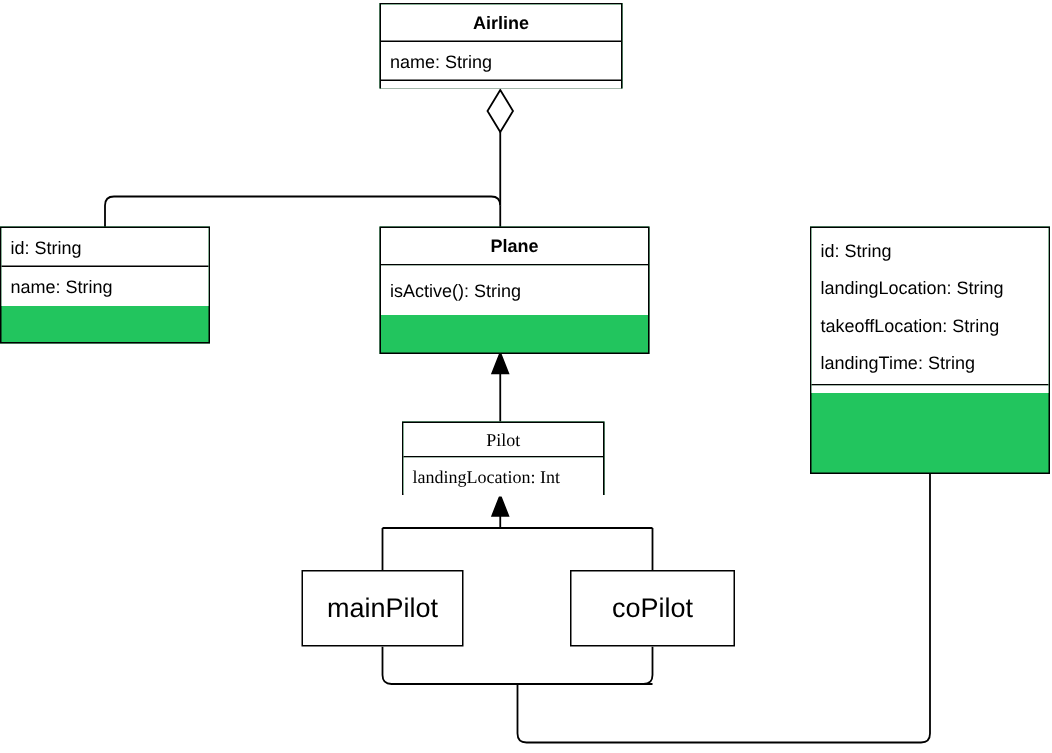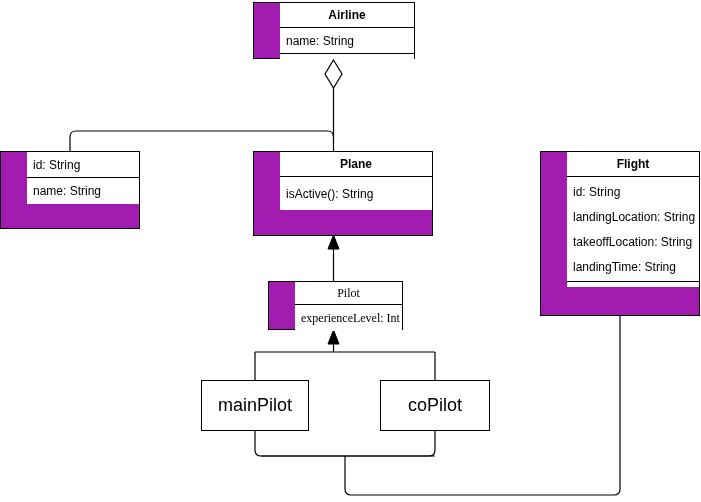--- a/index.html
+++ b/index.html
@@ -19,23 +19,22 @@
     position: absolute;
     left: 0;
     top: 0;
     width: 701px;
     height: 502px;
   }
   .uml-class {
     position: absolute;
     box-sizing: border-box;
     border: 1px solid #000000;
-    background: #a21caf;
+    background: #22c55e;
     z-index: 5;
-    padding-left: 26px;
   }
   .compartment {
     box-sizing: border-box;
     border-bottom: 1px solid #000000;
     display: flex;
     align-items: center;
     background: #ffffff;
   }
   .compartment:last-child {
     border-bottom: none;
@@ -131,33 +130,32 @@
     <div class="compartment attr-row">id: String</div>
     <div class="compartment attr-row">name: String</div>
   </div>
 
   <div class="uml-class" style="left:253px; top:151px; width:180px; height:85px;">
     <div class="compartment class-title bold">Plane</div>
     <div class="compartment attr-row" style="height:33px;">isActive(): String</div>
   </div>
 
   <div class="uml-class" style="left:540px; top:151px; width:160px; height:165px;">
-    <div class="compartment class-title bold">Flight</div>
     <div class="attr-list">
       <div class="attr-row" style="display:flex;align-items:center;">id: String</div>
       <div class="attr-row" style="display:flex;align-items:center;">landingLocation: String</div>
       <div class="attr-row" style="display:flex;align-items:center;">takeoffLocation: String</div>
       <div class="attr-row" style="display:flex;align-items:center;">landingTime: String</div>
     </div>
     <div class="compartment thin-strip"></div>
   </div>
 
   <div class="uml-class" style="left:268px; top:281px; width:135px; height:49px;font-family:Liberation Serif, serif;">
     <div class="compartment class-title" style="height:23px;">Pilot</div>
-    <div class="compartment attr-row">experienceLevel: Int</div>
+    <div class="compartment attr-row">landingLocation: Int</div>
   </div>
 
   <div class="plain-box" style="left:201px; top:380px; width:108px; height:51px;">
     <span>mainPilot</span>
   </div>
 
   <div class="plain-box" style="left:380px; top:380px; width:110px; height:51px;">
     <span>coPilot</span>
   </div>
 

